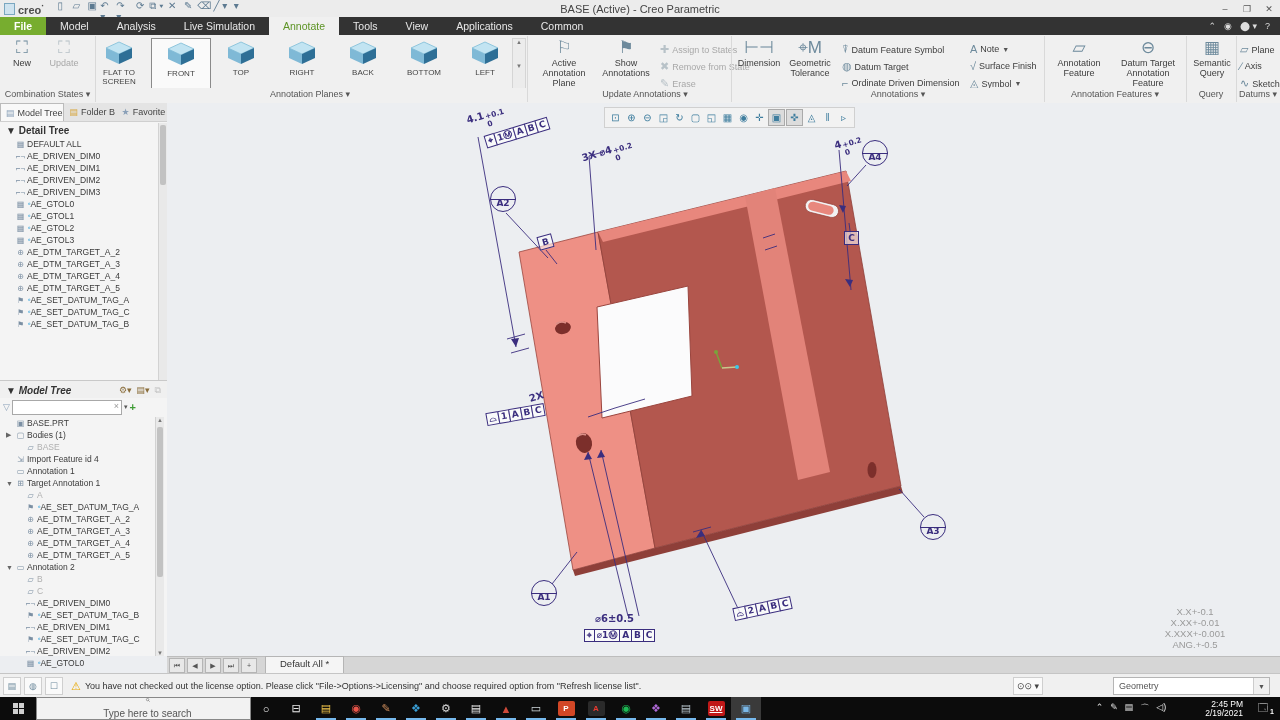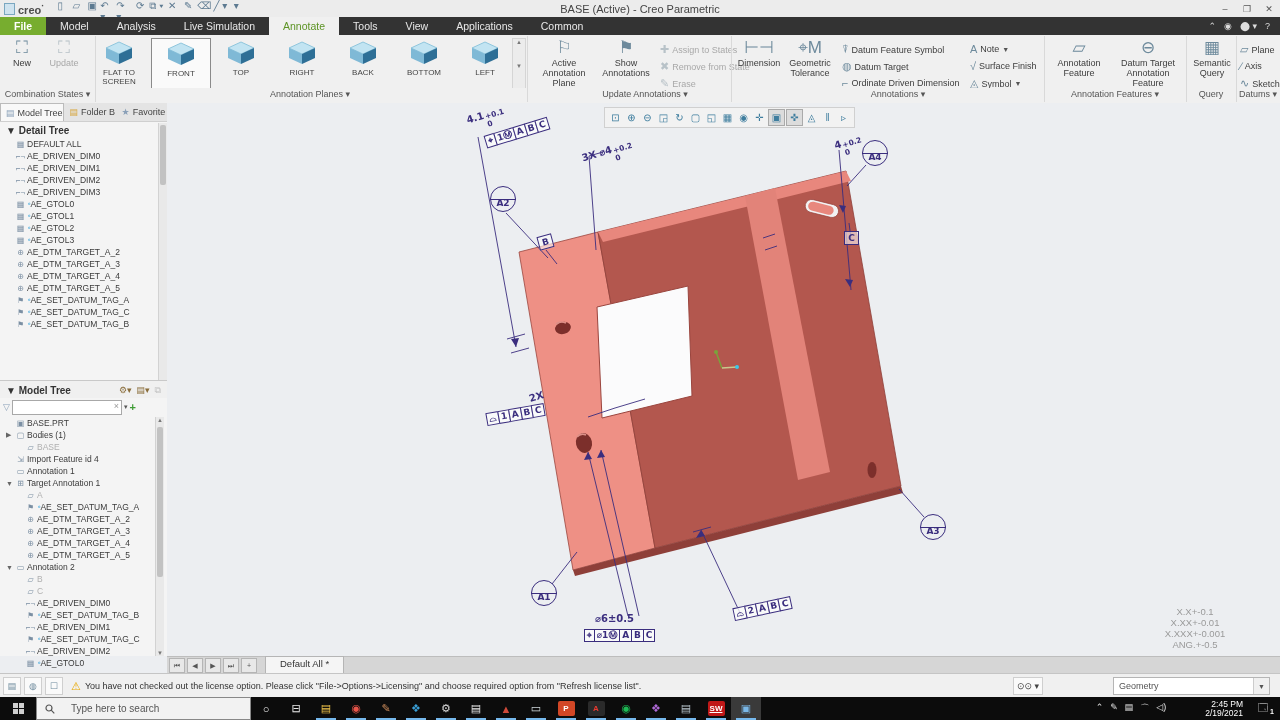--- a/index.html
+++ b/index.html
@@ -76,21 +76,21 @@
   #warnmsg{margin-left:8px;font-size:9px;color:#333;display:flex;align-items:center;gap:4px;}
   .warnicon{color:#e8a800;font-size:11px;}
   #findbox{margin-left:auto;display:flex;align-items:center;border:1px solid #cfcfcf;background:#fafafa;height:16px;padding:0 3px;gap:3px;font-size:9px;color:#444;}
   #selfilter{margin:0 10px 0 70px;width:150px;height:16px;border:1px solid #b5b5b5;background:#fff;display:flex;align-items:center;font-size:9px;color:#555;padding-left:5px;}
   #selfilter .dd{margin-left:auto;width:15px;height:16px;border-left:1px solid #ccc;background:#f0f0f0;display:flex;align-items:center;justify-content:center;font-size:7px;color:#555;}
   
   #taskbar{left:0;top:697px;width:1280px;height:23px;background:#0c0c0c;display:flex;align-items:stretch;color:#fff;}
   #startbtn{width:36px;display:flex;align-items:center;justify-content:center;}
   .winflag{display:grid;grid-template-columns:5px 5px;grid-template-rows:5px 5px;gap:1px;}
   .winflag i{background:#cfcfcf;}
-  #searchbox{width:205px;background:#f2f2f2;color:#555;display:flex;align-items:center;gap:16px;padding-left:8px;font-size:10px;border:1px solid #888;}
+  #searchbox{width:205px;background:#f2f2f2;color:#555;display:flex;align-items:center;gap:6px;padding-left:8px;font-size:10px;border:1px solid #888;flex-direction:column;}
   .tapp{width:30px;display:flex;align-items:center;justify-content:center;position:relative;font-size:11px;}
   .tapp .chip{min-width:15px;height:15px;border-radius:2px;display:flex;align-items:center;justify-content:center;font-size:8px;font-weight:bold;padding:0 1px;}
   .tapp.run::after{content:"";position:absolute;left:5px;right:5px;bottom:0;height:2px;background:#76b9ed;}
   .tapp.activeapp{background:#3a3a3a;}
   #tray{margin-left:auto;display:flex;align-items:center;gap:7px;padding-right:4px;}
   .trayi{color:#e8e8e8;font-size:9px;}
   #clock{text-align:right;font-size:8.5px;line-height:9px;color:#fff;margin-left:32px;}
   #notif{width:26px;display:flex;align-items:center;justify-content:center;position:relative;color:#eee;font-size:10px;}
   #notif b{position:absolute;right:2px;bottom:2px;font-size:7px;color:#fff;}
 </style>
@@ -366,21 +366,21 @@
       <div class="trow" style="padding-left: 14px;">
         <span class="ti">⚑</span>
         <span class="dot">∘</span>
         <span>AE_SET_DATUM_TAG_B</span>
       </div>
     </div>
   <div class="scroll" style="left:158px;top:20px;height:257px;">
       <div class="thumb" style="top:2px;height:60px;"></div>
     </div>
   <div id="mtreehdr">
-    <span style="font-weight:bold;font-size:10px;padding-left:6px;">▼ <span>Model Tree</span></span>
+    <span style="font-weight:bold;font-size:10px;padding-left:6px;font-style:italic;">▼ <span>Model Tree</span></span>
     <span style="margin-left:auto;display:flex;gap:5px;padding-right:6px;color:#8a6d3b;font-size:9px;">
       <span>⚙▾</span>
       <span>▤▾</span>
       <span style="color:#c0c0c0;">⧉</span>
     </span>
   </div>
   <div id="filterrow">
     <span style="color:#8aa0b8;font-size:9px;">▽</span>
     <span id="filterbox">
         <span class="x">×</span>

